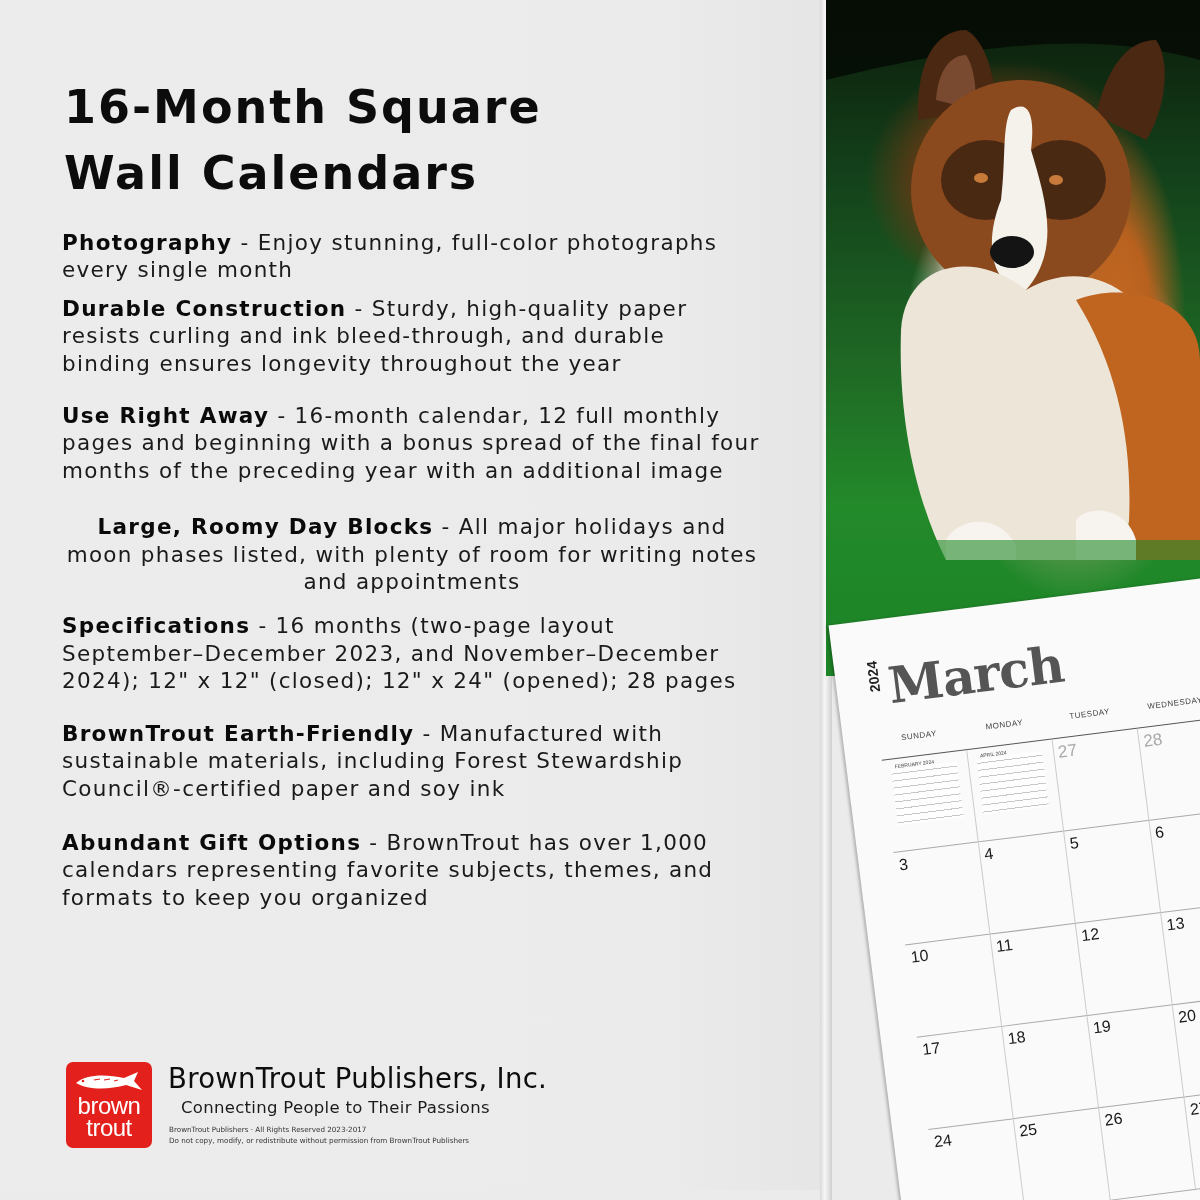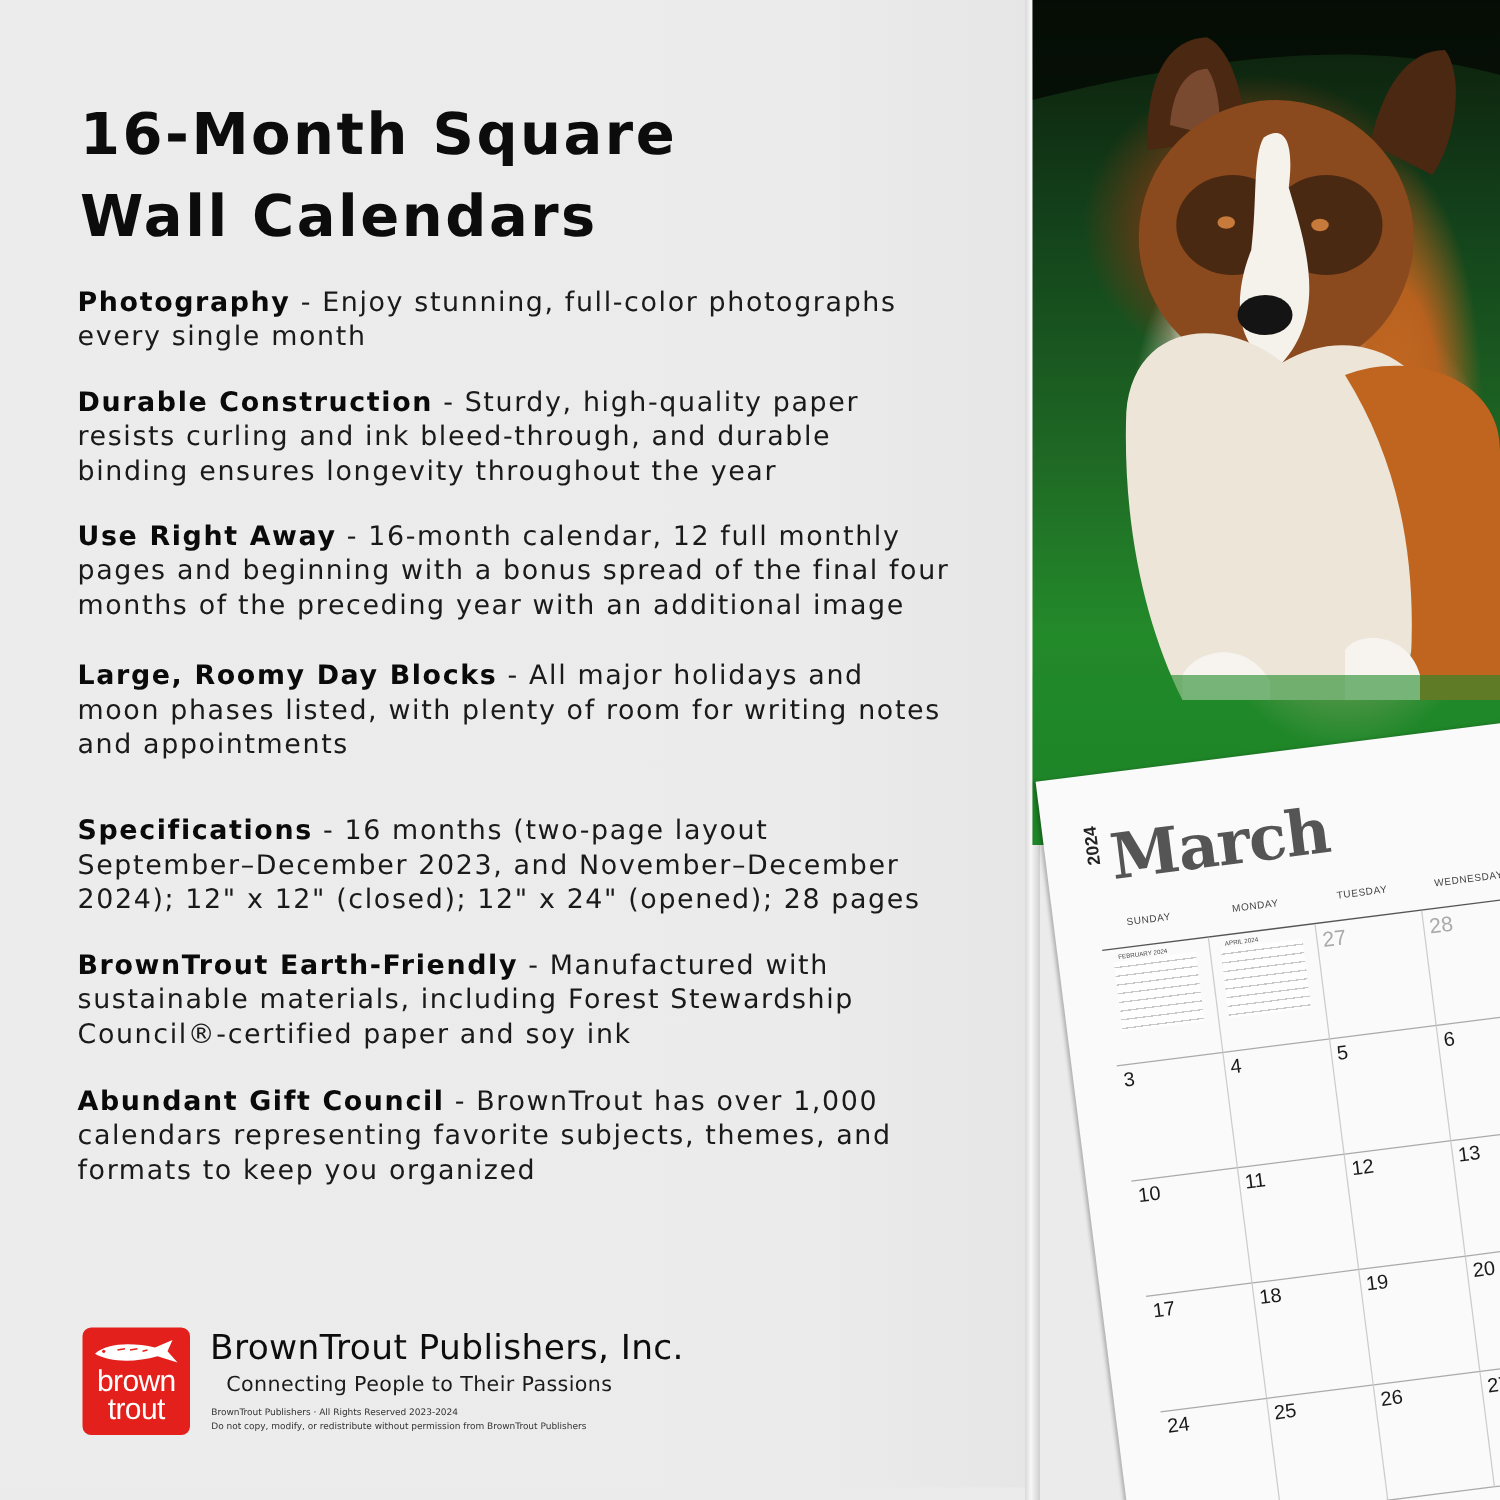--- a/index.html
+++ b/index.html
@@ -18,24 +18,24 @@
       font-family: "DejaVu Sans", sans-serif; font-weight: bold;
       font-size: 46px; line-height: 66px; letter-spacing: 2px; color: #0c0c0c;
     }
     .headline div { white-space: nowrap; }
     .features { position: absolute; left: 62px; top: 229px; width: 700px; }
     .feature {
       font-size: 21.5px; line-height: 27.4px; letter-spacing: 1.3px;
       color: #1a1a1a; margin-bottom: 27px;
     }
     .feature .ftitle { font-weight: bold; color: #0a0a0a; }
-    .f1 { margin-bottom: 25px; }
+    .f1 { margin-bottom: 11px; }
     .f2 { margin-bottom: 25px; }
     .f3 { margin-bottom: 29px; }
-    .f4 { margin-bottom: 42px; }
+    .f4 { margin-bottom: 17px; text-align: center; }
     .f5 { margin-bottom: 25px; }
     .f6 { }
 
     .brand { position: absolute; left: 66px; top: 1062px; width: 520px; height: 90px; }
     .logo {
       position: absolute; left: 0; top: 0; width: 86px; height: 86px;
       background: #e3201b; border-radius: 7px; overflow: hidden;
     }
     .logo svg { position: absolute; left: 6px; top: 6px; }
     .logo .logo-word {
@@ -142,38 +142,38 @@
     <div class="feature f4">
       <span class="ftitle">Large, Roomy Day Blocks</span><span> - All major holidays and moon phases listed, with plenty of room for writing notes and appointments</span>
     </div>
     <div class="feature f5">
       <span class="ftitle">Specifications</span><span> - 16 months (two-page layout September–December 2023, and November–December 2024); 12" x 12" (closed); 12" x 24" (opened); 28 pages</span>
     </div>
     <div class="feature f6">
       <span class="ftitle">BrownTrout Earth-Friendly</span><span> - Manufactured with sustainable materials, including Forest Stewardship Council®-certified paper and soy ink</span>
     </div>
     <div class="feature f7">
-      <span class="ftitle">Abundant Gift Council</span><span> - BrownTrout has over 1,000 calendars representing favorite subjects, themes, and formats to keep you organized</span>
+      <span class="ftitle">Abundant Gift Options</span><span> - BrownTrout has over 1,000 calendars representing favorite subjects, themes, and formats to keep you organized</span>
     </div>
   </div>
 
   <div class="brand">
     <div class="logo">
       <svg width="74" height="28" viewBox="0 0 74 28">
         <path d="M4 15 C14 6, 34 6, 52 10 L66 4 L62 13 L70 22 L54 17 C36 22, 16 22, 4 15 Z" fill="#fff"></path>
         <path d="M22 12 L28 11 M32 12 L38 11 M42 13 L46 12" stroke="#e3201b" stroke-width="1.2"></path>
         <circle cx="11" cy="13" r="1.3" fill="#e3201b"></circle>
       </svg>
       <div class="logo-word w1">brown</div>
       <div class="logo-word w2">trout</div>
     </div>
     <div class="brand-name">BrownTrout Publishers, Inc.</div>
     <div class="brand-tag">Connecting People to Their Passions</div>
     <div class="brand-fine">
-      <div>BrownTrout Publishers · All Rights Reserved 2023-2024</div>
+      <div>BrownTrout Publishers · All Rights Reserved 2023-2017</div>
       <div>Do not copy, modify, or redistribute without permission from BrownTrout Publishers</div>
     </div>
   </div>
 </div>
 
 <div class="calendar-edge"></div>
 
 <div class="photo">
   <svg width="374" height="676" viewBox="0 0 374 676">
 

